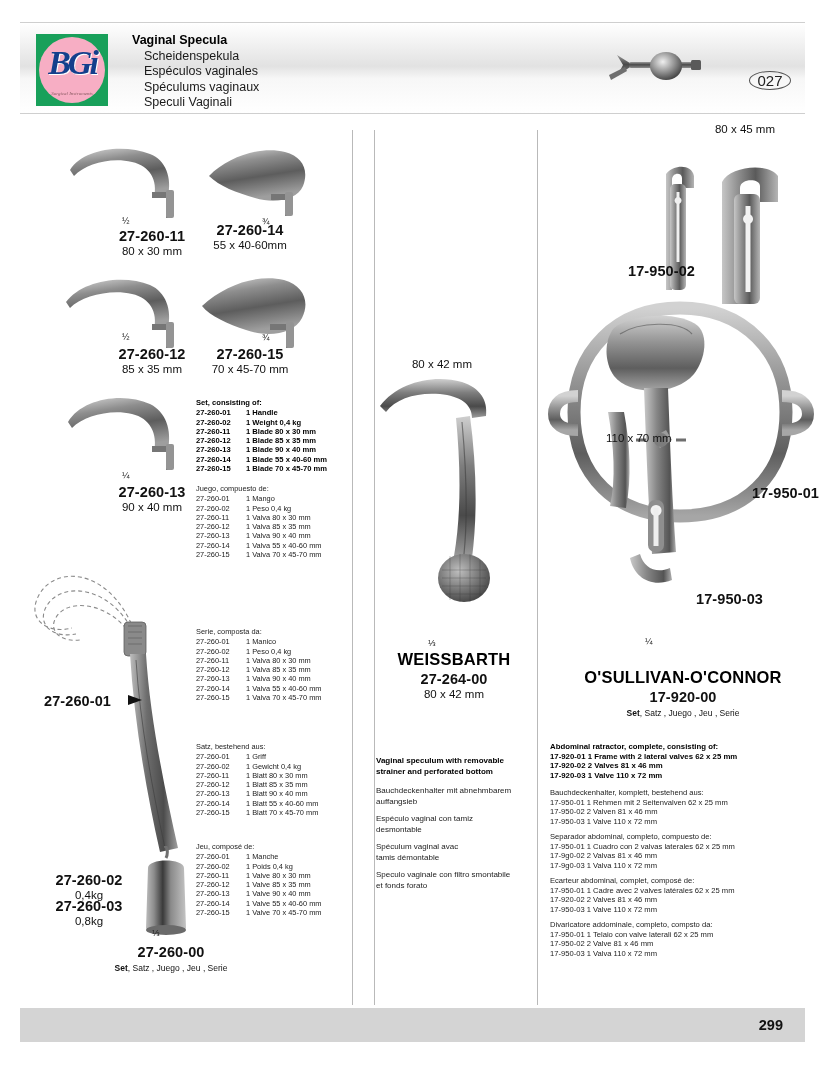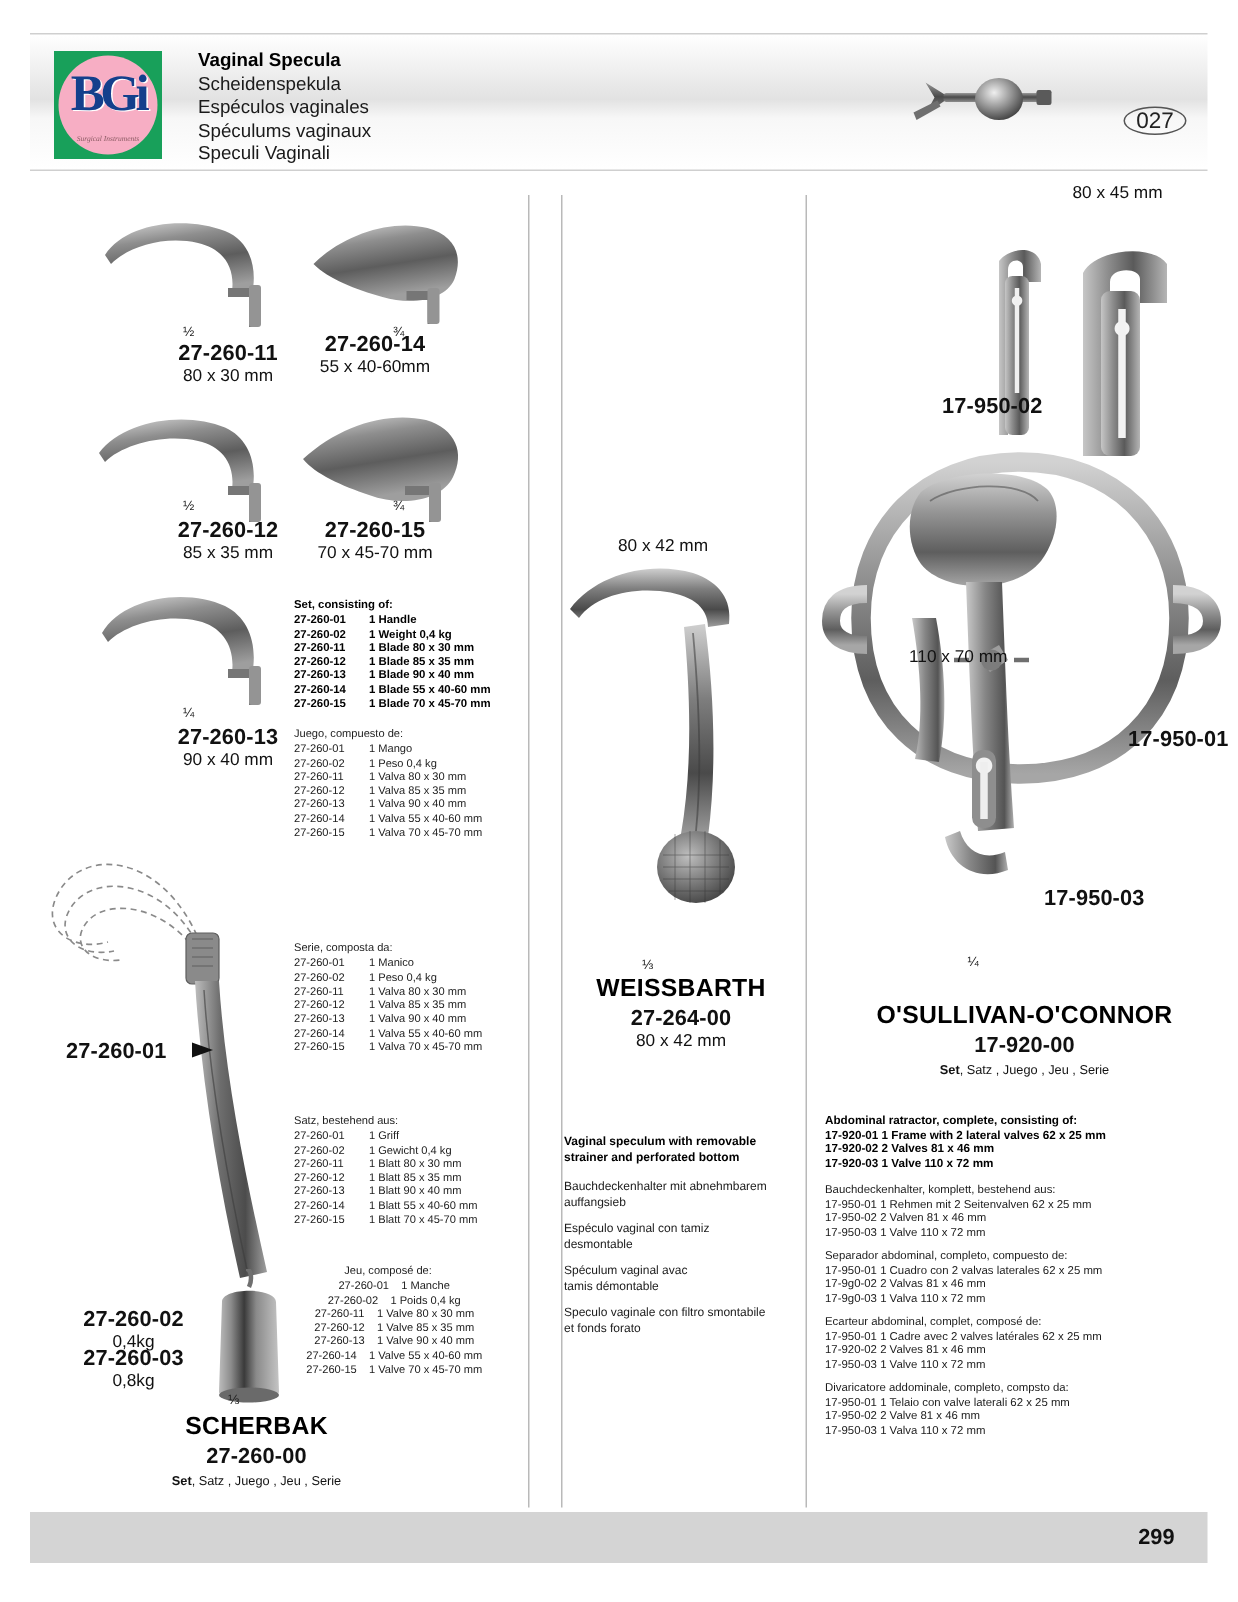--- a/index.html
+++ b/index.html
@@ -29,35 +29,35 @@
     overflow: hidden;
   }
   .logo-oval {
     position: absolute; left: 3px; top: 3px; right: 3px; bottom: 3px;
     background: #f7aec4; border-radius: 50%;
   }
   .logo-mark {
     position: absolute; left: 0; right: 0; top: 10px;
     text-align: center;
     font-family: "Liberation Serif", serif;
-    font-size: 34px; font-weight: bold;
+    font-size: 34px; font-style: italic; font-weight: bold;
     color: #143f8c; letter-spacing: -3px;
     text-shadow: 1px 1px 0 #ffffff;
   }
   .logo-sub {
     position: absolute; left: 0; right: 0; bottom: 10px;
     text-align: center; font-size: 5px; color: #8a5a62;
     font-family: "Liberation Serif", serif; font-style: italic;
   }
   .titles {
     position: absolute; left: 112px; top: 10px;
     line-height: 15.6px;
   }
   .titles .t-en { font-size: 12.5px; font-weight: bold; color: #000; }
-  .titles .t-x { font-size: 12.5px; color: #1a1a1a; }
+  .titles .t-x { font-size: 12.5px; color: #1a1a1a; margin-left: 12px; }
 
   .hdr-instrument {
     position: absolute; right: 92px; top: 22px;
     width: 110px; height: 44px;
   }
   .badge-027 {
     position: absolute; right: 14px; top: 48px;
     width: 42px; height: 19px;
     border: 1px solid #555; border-radius: 50%;
     font-size: 15px; color: #222;
@@ -280,21 +280,20 @@
     <div class="code">27-260-02</div>
     <div class="dim">0,4kg</div>
   </div>
   <div class="lbl" style="left:34px; top:898px; width:110px;">
     <div class="code">27-260-03</div>
     <div class="dim">0,8kg</div>
   </div>
   <div class="frac" style="left:152px; top:928px;">⅓</div>
 
   <div class="lbl" style="left:56px; top:942px; width:230px;">
-    <div class="name-big">SCHERBAK</div>
     <div class="code" style="font-size:14.5px;margin-top:2px;">27-260-00</div>
     <div class="setline">
       <b>Set</b><span>, Satz , Juego , Jeu , Serie</span>
     </div>
   </div>
 
   <div class="setblock bold" style="left:196px; top:398px;">
     <div class="hd">Set, consisting of:</div>
     <div class="row"><span class="c">27-260-01</span><span>1 Handle</span></div>
     <div class="row"><span class="c">27-260-02</span><span>1 Weight 0,4 kg</span></div>
@@ -331,21 +330,21 @@
     <div class="hd">Satz, bestehend aus:</div>
     <div class="row"><span class="c">27-260-01</span><span>1 Griff</span></div>
     <div class="row"><span class="c">27-260-02</span><span>1 Gewicht 0,4 kg</span></div>
     <div class="row"><span class="c">27-260-11</span><span>1 Blatt 80 x 30 mm</span></div>
     <div class="row"><span class="c">27-260-12</span><span>1 Blatt 85 x 35 mm</span></div>
     <div class="row"><span class="c">27-260-13</span><span>1 Blatt 90 x 40  mm</span></div>
     <div class="row"><span class="c">27-260-14</span><span>1 Blatt 55 x 40-60 mm</span></div>
     <div class="row"><span class="c">27-260-15</span><span>1 Blatt 70 x 45-70  mm</span></div>
   </div>
 
-  <div class="setblock" style="left:196px; top:842px;text-align:center;">
+  <div class="setblock" style="left:196px; top:842px;">
     <div class="hd">Jeu, composé de:</div>
     <div class="row"><span class="c">27-260-01</span><span>1 Manche</span></div>
     <div class="row"><span class="c">27-260-02</span><span>1 Poids 0,4 kg</span></div>
     <div class="row"><span class="c">27-260-11</span><span>1 Valve 80 x 30 mm</span></div>
     <div class="row"><span class="c">27-260-12</span><span>1 Valve 85 x 35 mm</span></div>
     <div class="row"><span class="c">27-260-13</span><span>1 Valve 90 x 40  mm</span></div>
     <div class="row"><span class="c">27-260-14</span><span>1 Valve 55 x 40-60 mm</span></div>
     <div class="row"><span class="c">27-260-15</span><span>1 Valve 70 x 45-70  mm</span></div>
   </div>
 

